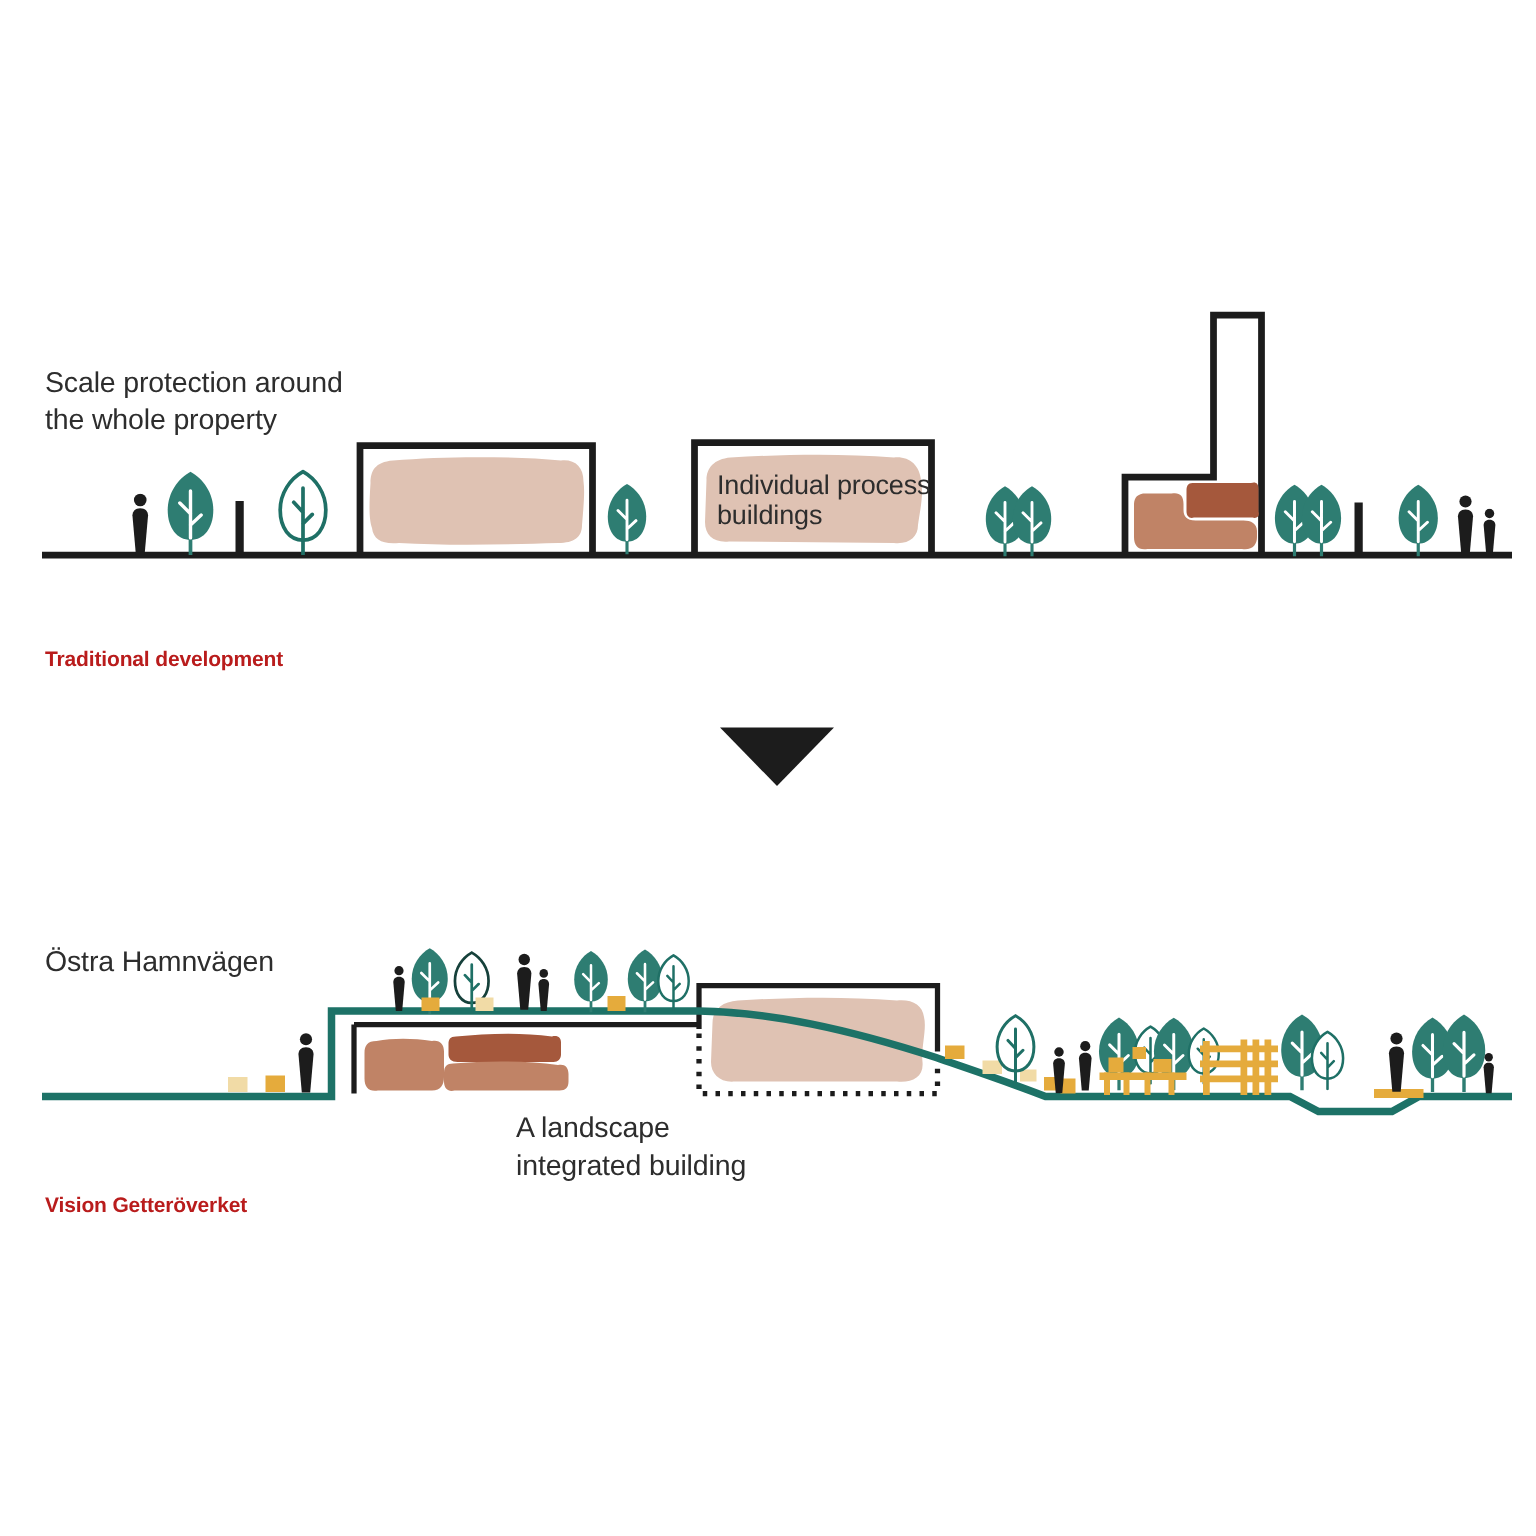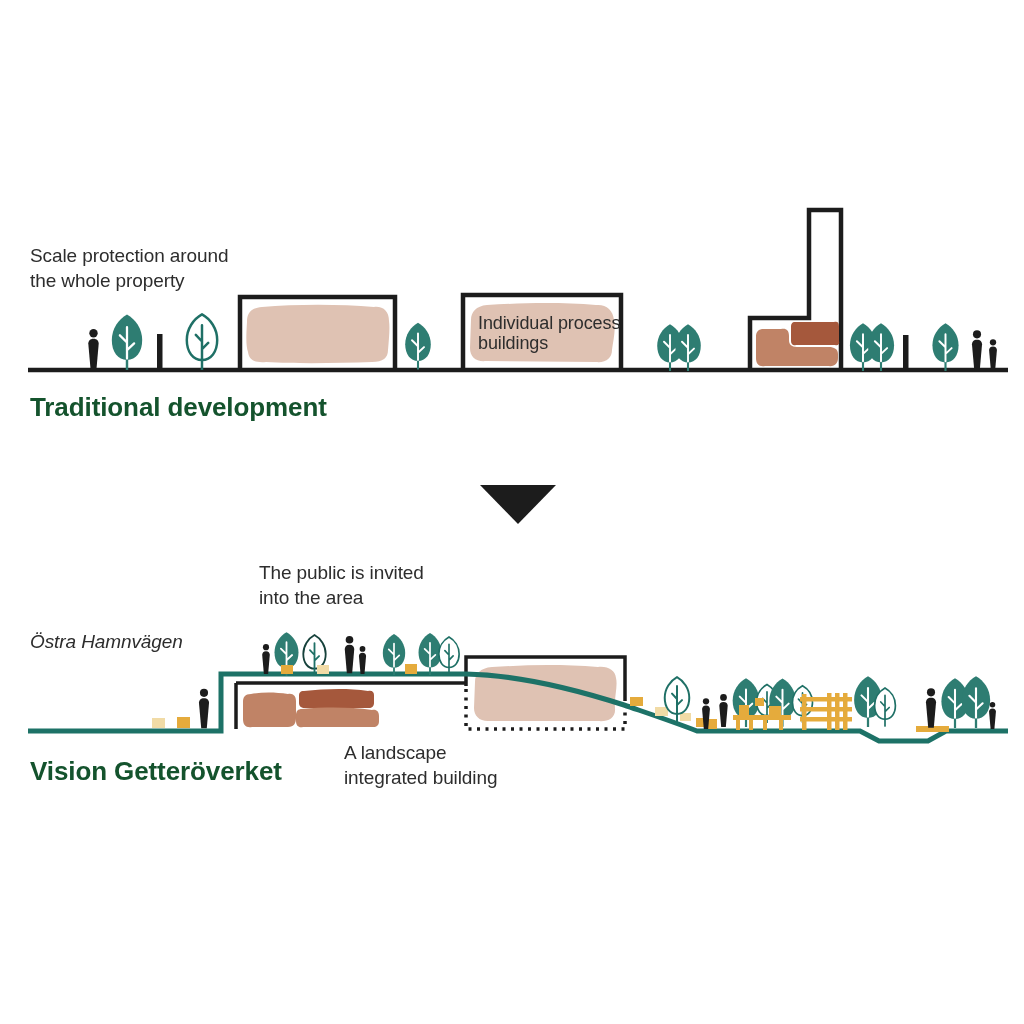--- a/index.html
+++ b/index.html
@@ -19,21 +19,21 @@
   .stage{
     position:relative;width:1024px;height:1024px;background:#fff;overflow:hidden;
     font-family:"Liberation Sans",sans-serif;
   }
   svg{position:absolute;left:0;top:0;}
   .label{
     position:absolute;
     font-size:19px;line-height:25px;color:var(--text);
     white-space:pre-line;letter-spacing:-0.1px;
   }
-  .label.title{font-weight:700;font-size:26px;line-height:26px;color:#14532d;}
+  .label.title{font-weight:700;font-size:14px;line-height:26px;color:#b91c1c;margin-top:32px;}
   .label.small{font-size:18px;line-height:20px;}
 </style>
 </head>
 <body>
 
 <div class="stage">
 
 <svg width="1024" height="1024" viewBox="0 0 1024 1024">
   <defs>
     <symbol id="tree-f" viewBox="0 0 40 60">
@@ -160,20 +160,18 @@
     <use href="#person" x="986" y="702" width="13" height="27"></use>
   </g>
 </svg>
 
   <div class="label" style="left:30px;top:243px;">Scale protection around
 the whole property</div>
   <div class="label title" style="left:30px;top:394px;">Traditional development</div>
   <div class="label small" style="left:478px;top:313px;">Individual process
 buildings</div>
 
-  <div class="label" style="left:259px;top:560px;">The public is invited
-into the area</div>
-  <div class="label" style="left:30px;top:629px;font-style:italic;">Östra Hamnvägen</div>
+  <div class="label" style="left:30px;top:629px;">Östra Hamnvägen</div>
   <div class="label" style="left:344px;top:740px;">A landscape
 integrated building</div>
   <div class="label title" style="left:30px;top:758px;">Vision Getteröverket</div>
 
 </div>
 
 </body></html>

